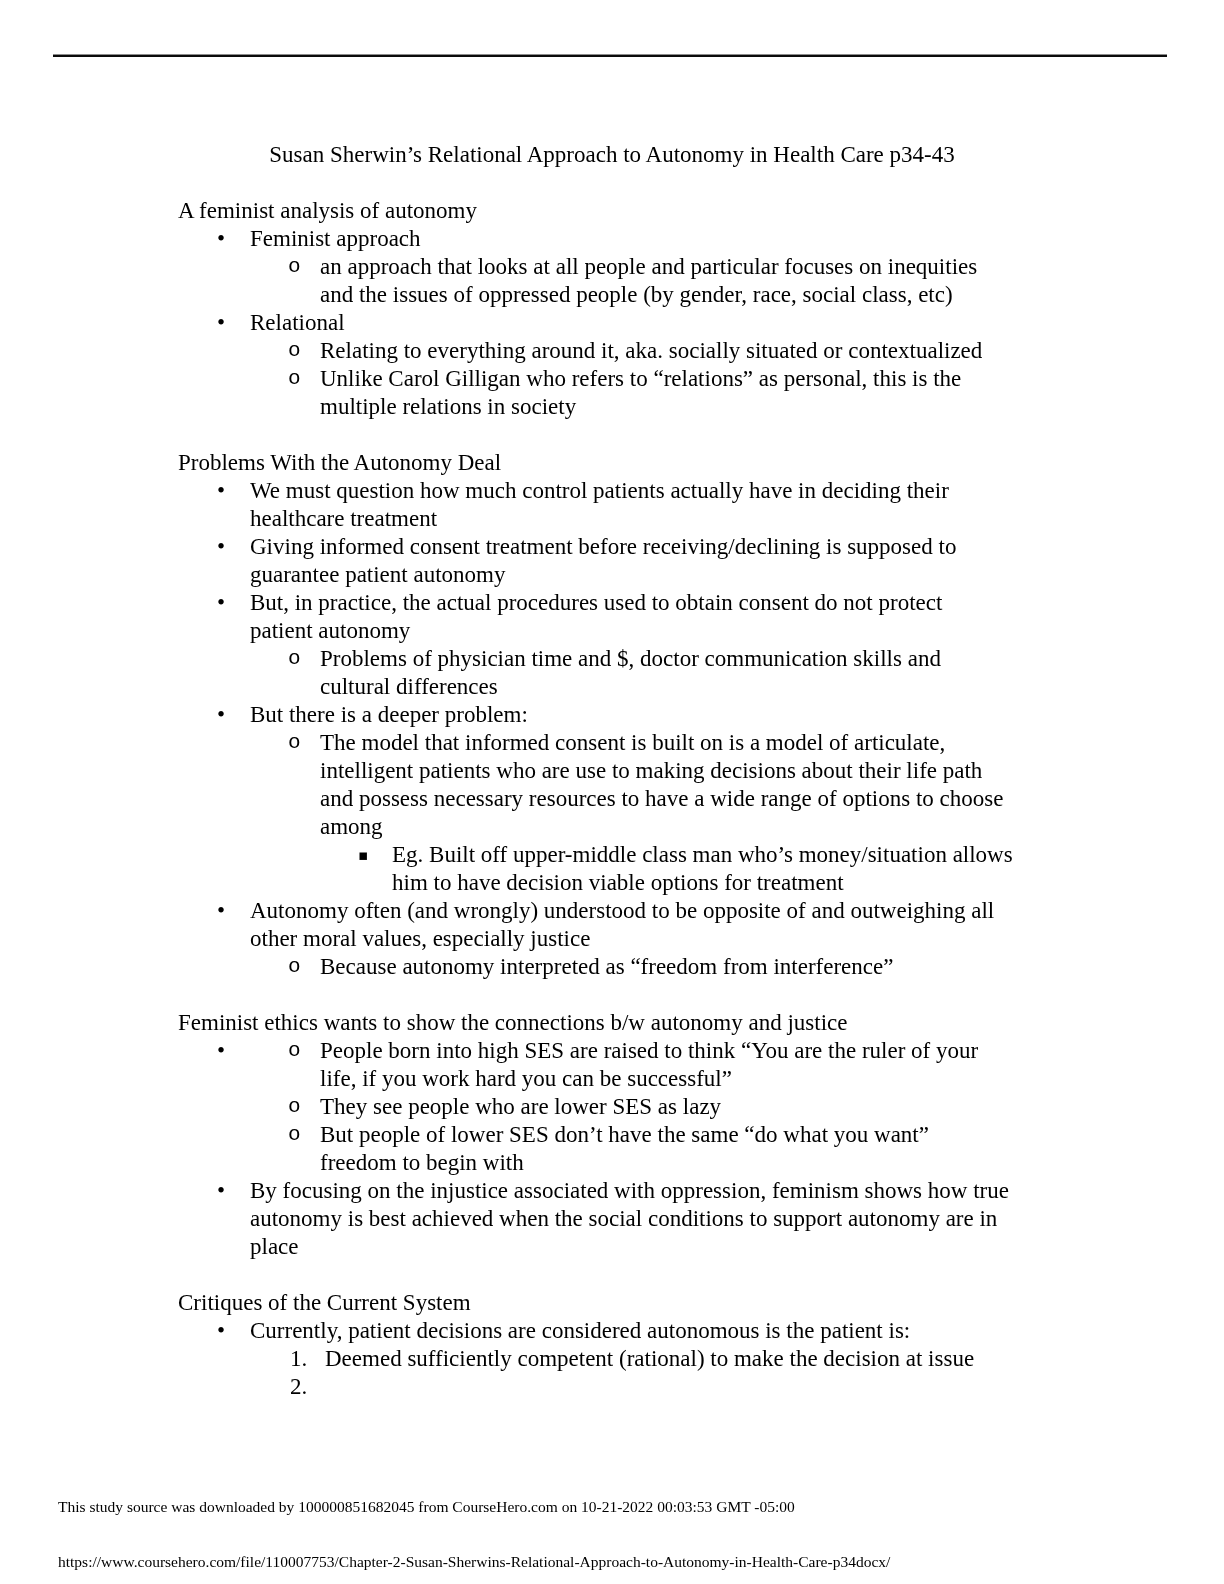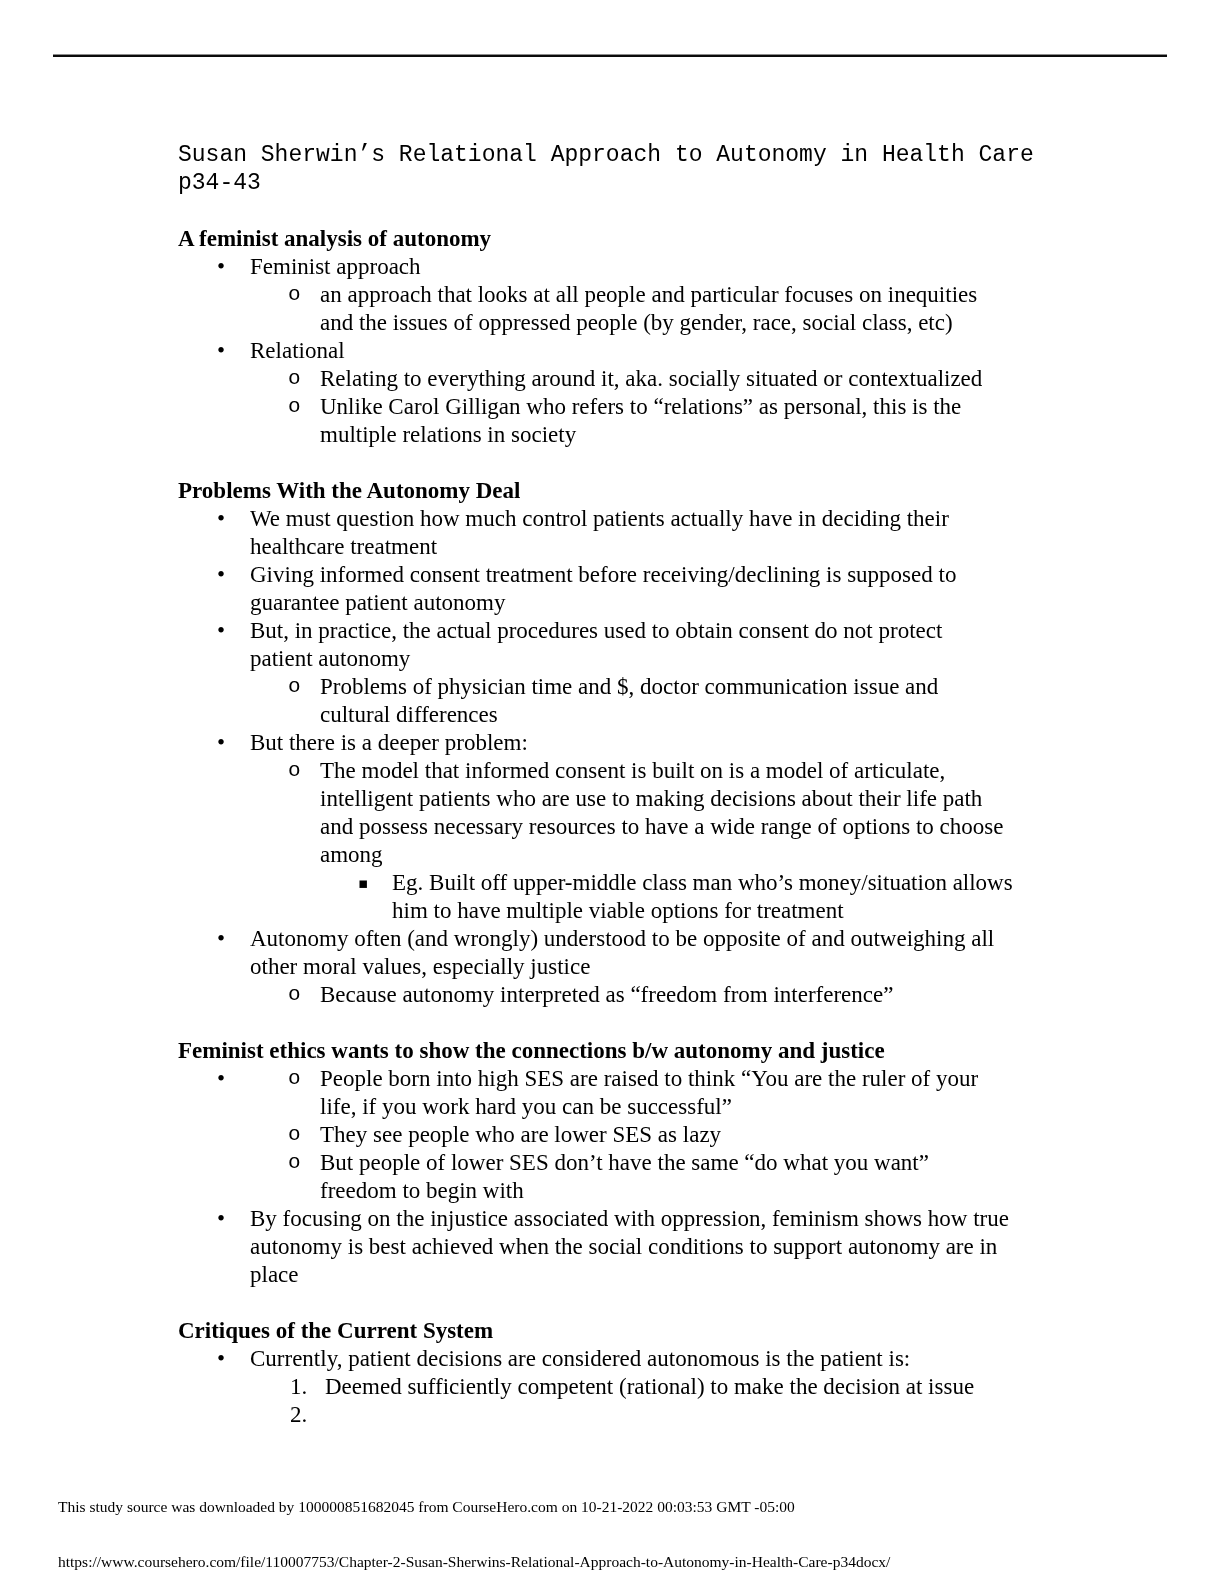--- a/index.html
+++ b/index.html
@@ -20,26 +20,26 @@
     border-top:1px solid #8c8c8c;
   }
   .content{
     position:absolute;
     left:178px;top:141px;
     width:868px;
     font-size:23px;
     line-height:28px;
   }
   .doc-title{
+    text-align:center;
     white-space:pre-wrap;
-    font-family:Liberation Mono, monospace;
   }
   .section{margin-top:28px;}
   .section-heading{
-    font-weight:bold;
+    font-weight:normal;
     white-space:pre-wrap;
     margin-top:9px;
   }
   .item{
     position:relative;
     white-space:pre-wrap;
   }
   .marker{
     position:absolute;top:0;
     white-space:normal;
@@ -83,29 +83,29 @@
 multiple relations in society</span></div>
       </div>
       <div class="section">
         <div class="section-heading">Problems With the Autonomy Deal</div>
         <div class="item b1"><span class="marker">•</span><span class="itext">We must question how much control patients actually have in deciding their
 healthcare treatment</span></div>
         <div class="item b1"><span class="marker">•</span><span class="itext">Giving informed consent treatment before receiving/declining is supposed to
 guarantee patient autonomy</span></div>
         <div class="item b1"><span class="marker">•</span><span class="itext">But, in practice, the actual procedures used to obtain consent do not protect
 patient autonomy</span></div>
-        <div class="item b2"><span class="marker">o</span><span class="itext">Problems of physician time and $, doctor communication issue and
+        <div class="item b2"><span class="marker">o</span><span class="itext">Problems of physician time and $, doctor communication skills and
 cultural differences</span></div>
         <div class="item b1"><span class="marker">•</span><span class="itext">But there is a deeper problem:</span></div>
         <div class="item b2"><span class="marker">o</span><span class="itext">The model that informed consent is built on is a model of articulate,
 intelligent patients who are use to making decisions about their life path
 and possess necessary resources to have a wide range of options to choose
 among</span></div>
         <div class="item b3"><span class="marker">▪</span><span class="itext">Eg. Built off upper-middle class man who’s money/situation allows
-him to have multiple viable options for treatment</span></div>
+him to have decision viable options for treatment</span></div>
         <div class="item b1"><span class="marker">•</span><span class="itext">Autonomy often (and wrongly) understood to be opposite of and outweighing all
 other moral values, especially justice</span></div>
         <div class="item b2"><span class="marker">o</span><span class="itext">Because autonomy interpreted as “freedom from interference”</span></div>
       </div>
       <div class="section">
         <div class="section-heading">Feminist ethics wants to show the connections b/w autonomy and justice</div>
         <div class="item b1"><span class="marker">•</span></div>
         <div class="item b2"><span class="marker">o</span><span class="itext">People born into high SES are raised to think “You are the ruler of your
 life, if you work hard you can be successful”</span></div>
         <div class="item b2"><span class="marker">o</span><span class="itext">They see people who are lower SES as lazy</span></div>

